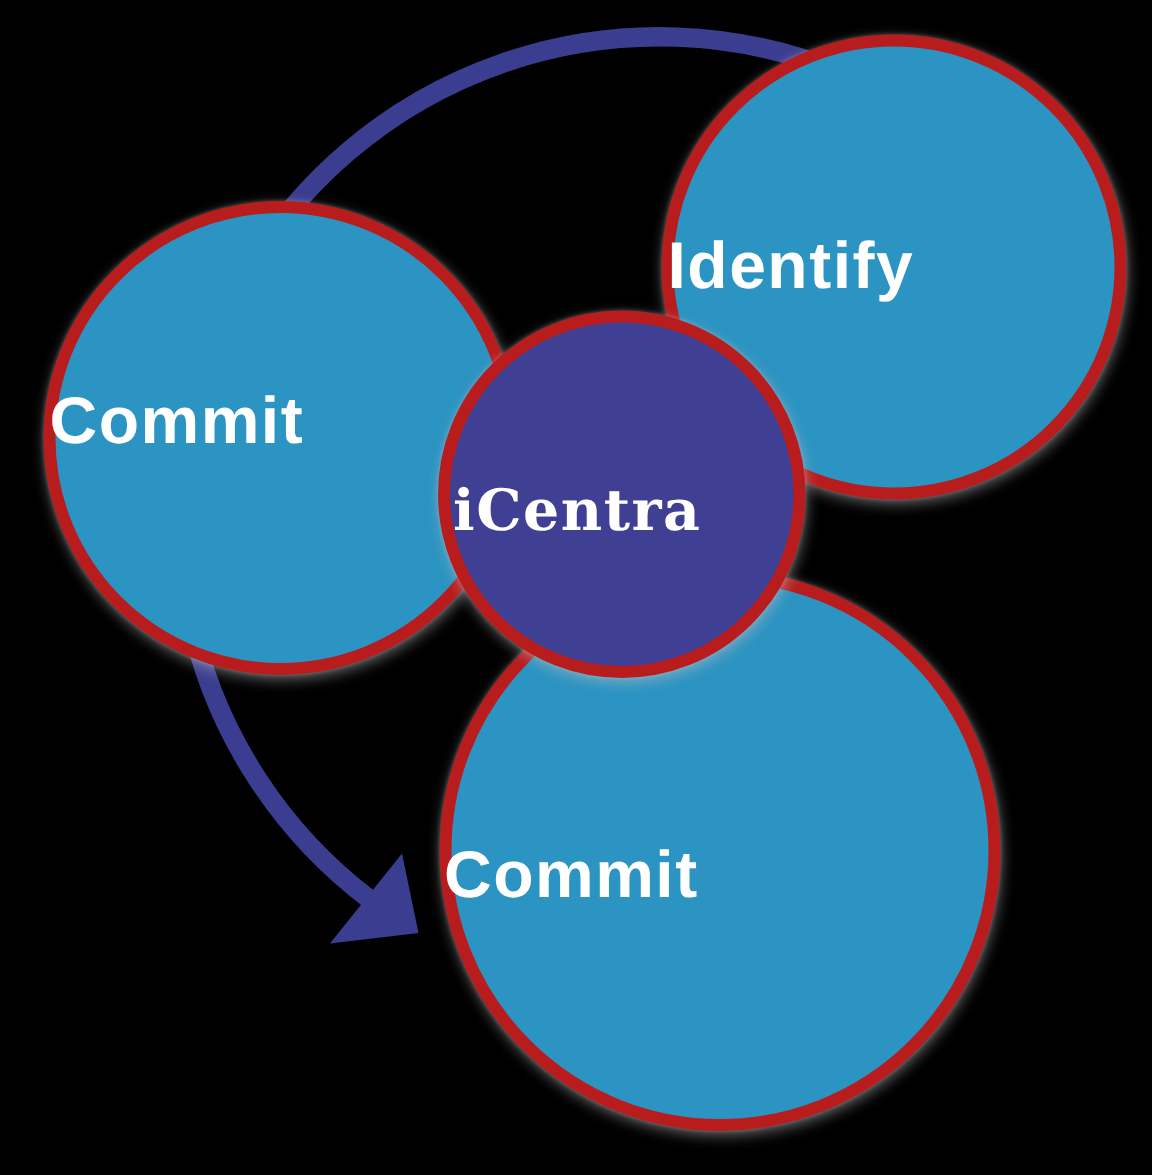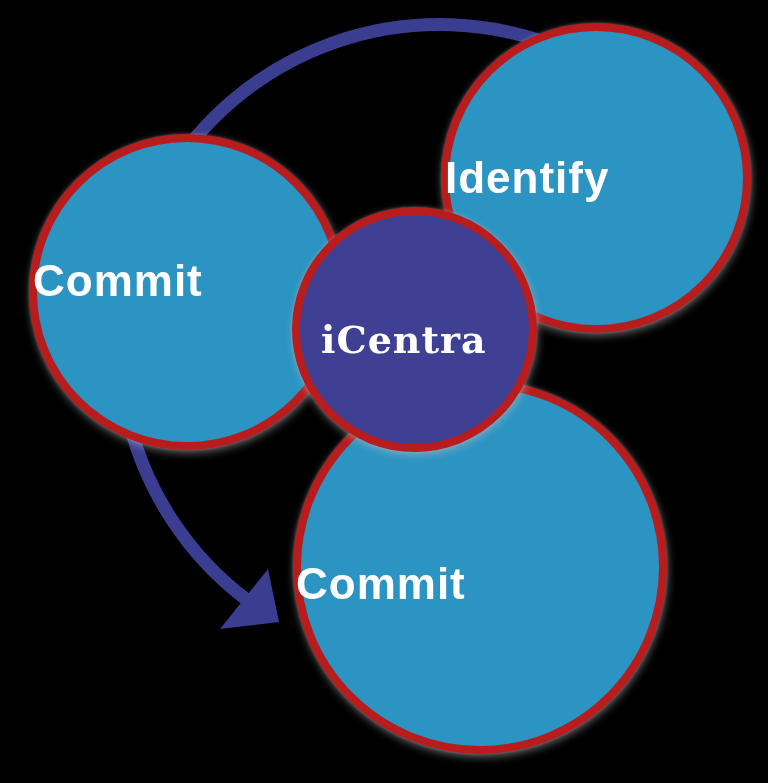--- a/index.html
+++ b/index.html
@@ -50,21 +50,21 @@
     white-space: nowrap;
     user-select: none;
   }
   #circle-commit   { left: 29px;  top: 134px; width: 316px; height: 316px; background: #2B94C2; z-index: 3; }
   #circle-identify { left: 441px; top: 23px;  width: 310px; height: 310px; background: #2B94C2; z-index: 2; }
   #circle-execute  { left: 293px; top: 380px; width: 374px; height: 374px; background: #2B94C2; z-index: 4; }
   #circle-icentra  { left: 292px; top: 207px; width: 245px; height: 245px; background: #3F4093; z-index: 5; }
   #circle-commit   .node-label { transform: translate(-4px, -11px); }
   #circle-identify .node-label { transform: translate(-4px, 0px); }
   #circle-execute  .node-label { transform: translate(-5px, 17px); }
-  #circle-icentra  .center-label { transform: translate(2px, 10px); margin-left: 19px; }
+  #circle-icentra  .center-label { transform: translate(2px, 10px); }
 </style>
 </head>
 <body>
 
 <div class="stage">
 
   <svg class="arrow-svg" width="768" height="783" viewBox="0 0 768 783" aria-hidden="true">
     <path d="M 560 48 A 320 320 0 0 0 247 600" fill="none" stroke="#3B3E90" stroke-width="13" stroke-linecap="butt"></path>
     <polygon points="268,569 279,622 220,629" fill="#3B3E90"></polygon>
   </svg>

